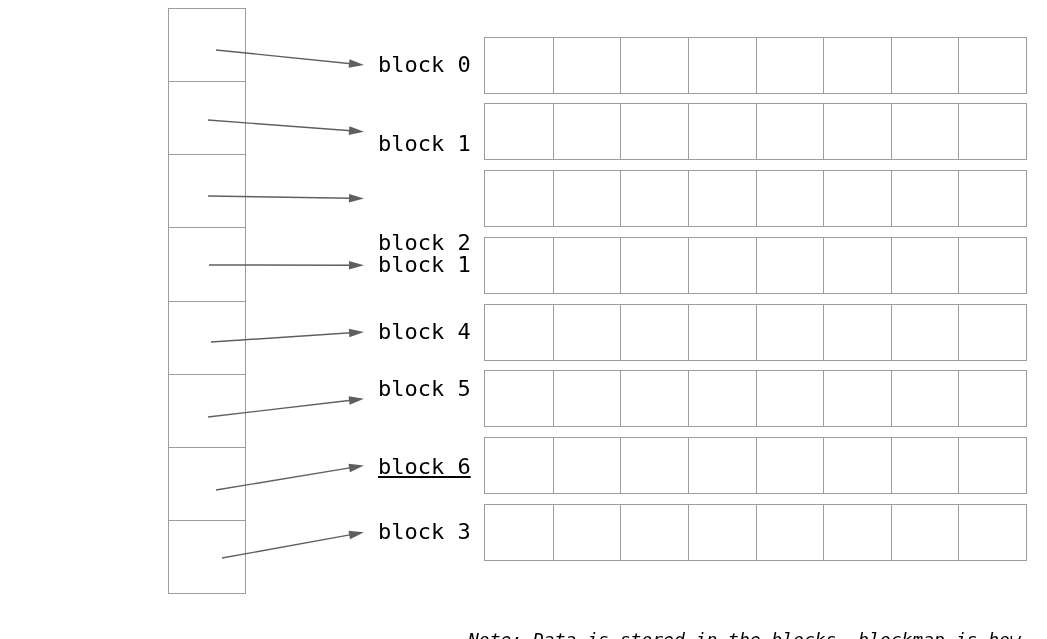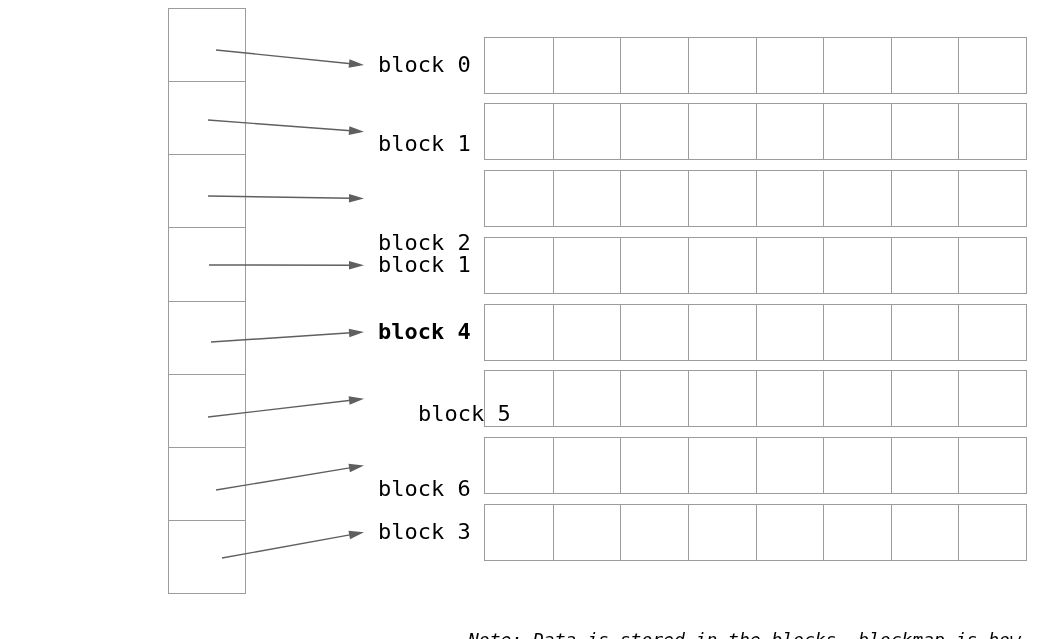--- a/index.html
+++ b/index.html
@@ -105,23 +105,23 @@
         <line x1="222.0" y1="558.0" x2="351.2" y2="534.6" stroke="#5f5f5f" stroke-width="1.4"></line>
         <polygon points="364.0,532.3 350.0,539.2 348.5,530.7" fill="#5f5f5f"></polygon>
       </g>
     </svg>
 
   <div id="block-labels">
       <div class="block-label" style="top: 53px;">block 0</div>
       <div class="block-label" style="top: 119.75px; margin-top: 12px;">block 1</div>
       <div class="block-label" style="top: 186.5px; margin-top: 44px;">block 2</div>
       <div class="block-label" style="top: 253.25px;">block 1</div>
-      <div class="block-label" style="top: 320px; font-weight: bold;">block 4</div>
-      <div class="block-label" style="top: 402px; margin-left: 40px;">block 5</div>
-      <div class="block-label" style="top: 477px;">block 6</div>
+      <div class="block-label" style="top: 320px;">block 4</div>
+      <div class="block-label" style="top: 377px;">block 5</div>
+      <div class="block-label" style="top: 455px; text-decoration: underline;">block 6</div>
       <div class="block-label" style="top: 520.25px;">block 3</div>
     </div>
 
   <div id="block-grids">
       <div class="block-row" style="top: 36.5px; grid-template-columns: repeat(8, 1fr);">
         <div class="block-cell"></div>
         <div class="block-cell"></div>
         <div class="block-cell"></div>
         <div class="block-cell"></div>
         <div class="block-cell"></div>

